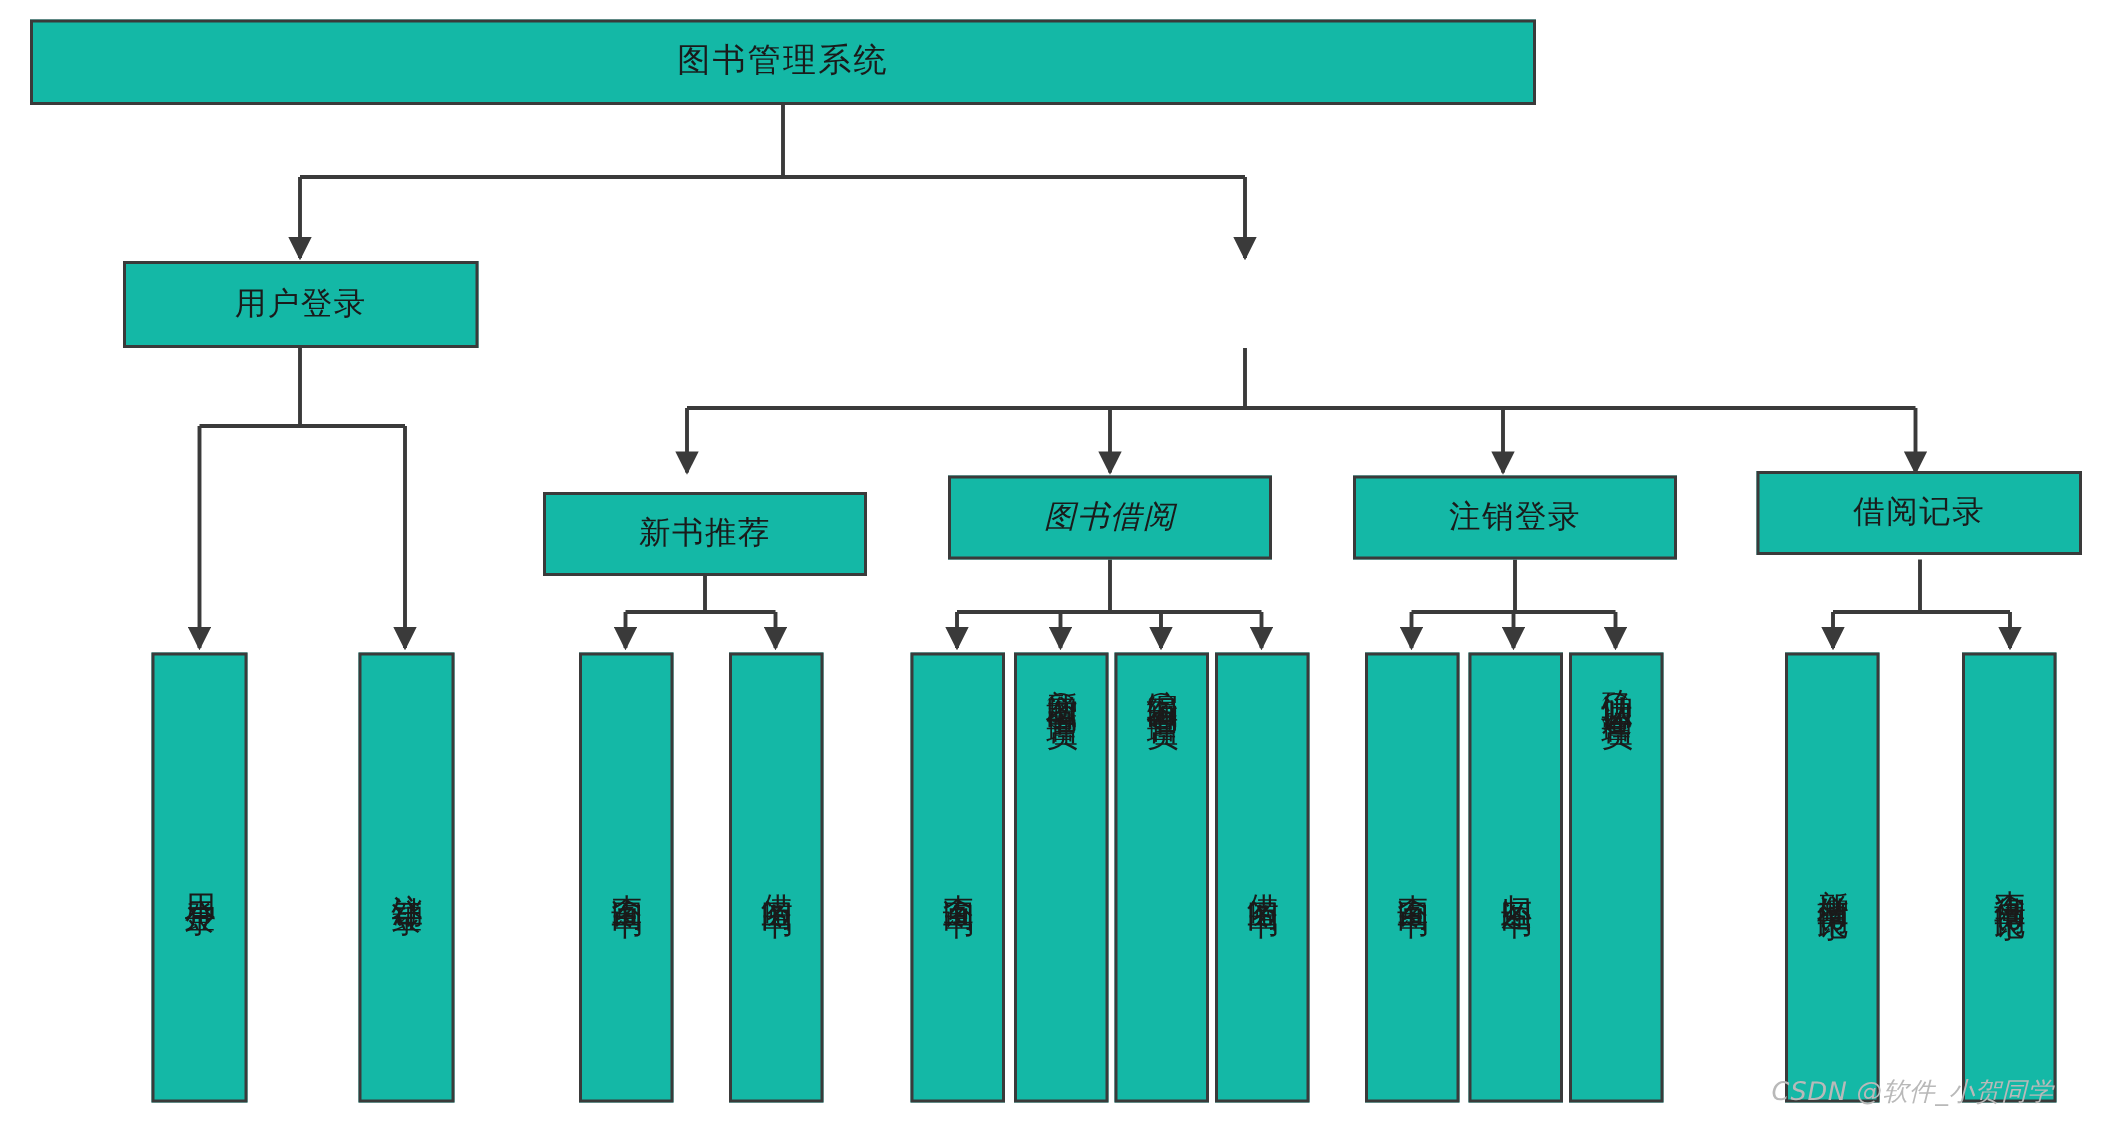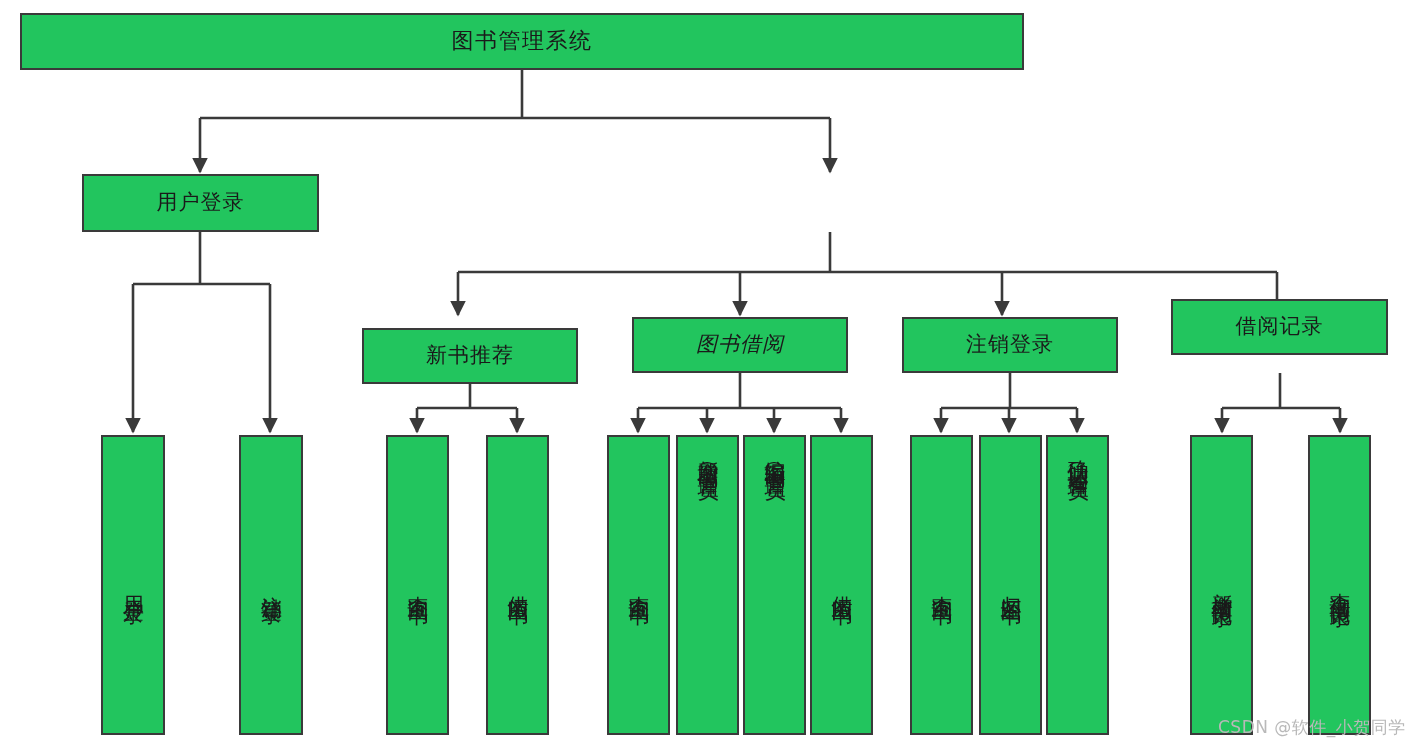--- a/index.html
+++ b/index.html
@@ -22,21 +22,21 @@
     position: absolute;
     left: 0;
     top: 0;
     width: 1405px;
     height: 747px;
     pointer-events: none;
   }
   .node {
     position: absolute;
     box-sizing: border-box;
-    background: #22c55e;
+    background: #14b8a6;
     border: 2px solid #3a3a3a;
     display: flex;
     align-items: center;
     justify-content: center;
     color: #1a1a1a;
     z-index: 2;
   }
   .node .lbl {
     display: block;
     text-align: center;
@@ -148,21 +148,21 @@
   </div>
 
   <div class="node horiz" style="left:632px; top:317px; width:216px; height:56px;font-style:italic;">
     <span class="lbl">图书借阅</span>
   </div>
 
   <div class="node horiz" style="left:902px; top:317px; width:216px; height:56px;">
     <span class="lbl">注销登录</span>
   </div>
 
-  <div class="node horiz" style="left:1171px; top:299px; width:217px; height:56px;">
+  <div class="node horiz" style="left:1171px; top:314px; width:217px; height:56px;">
     <span class="lbl">借阅记录</span>
   </div>
 
   <div class="node vert centered" style="left:101px; top:435px; width:64px; height:300px;">
     <span class="lbl">用户登录</span>
   </div>
   <div class="node vert centered" style="left:239px; top:435px; width:64px; height:300px;">
     <span class="lbl">注销登录</span>
   </div>
 
@@ -196,15 +196,15 @@
     <span class="lbl">确认归还（管理员）</span>
   </div>
 
   <div class="node vert centered" style="left:1190px; top:435px; width:63px; height:300px;">
     <span class="lbl">新增借阅记录</span>
   </div>
   <div class="node vert centered" style="left:1308px; top:435px; width:63px; height:300px;">
     <span class="lbl">查询借阅记录</span>
   </div>
 
-  <div class="watermark" style="left:1218px; top:716px;">CSDN @软件_小贺同学</div>
+  <div class="watermark" style="left:1181px; top:716px;font-style:italic;">CSDN @软件_小贺同学</div>
 
 </div>
 
 </body></html>

